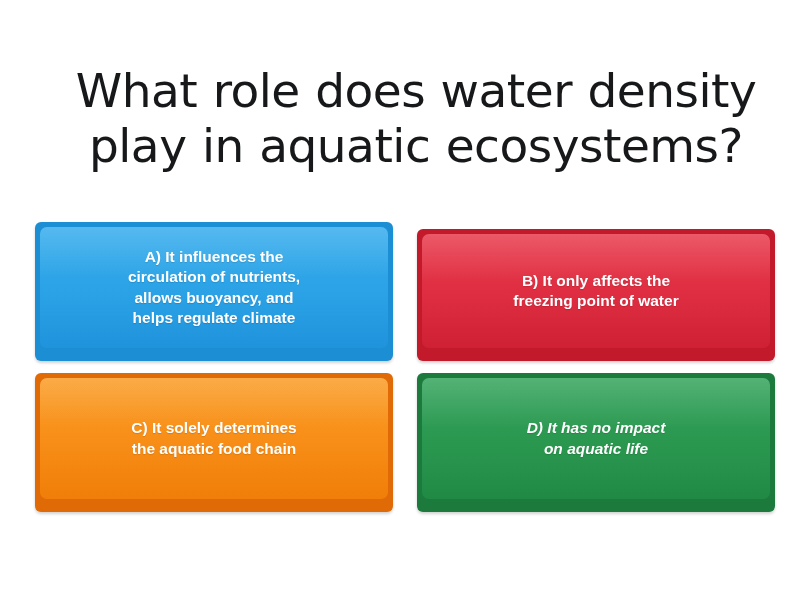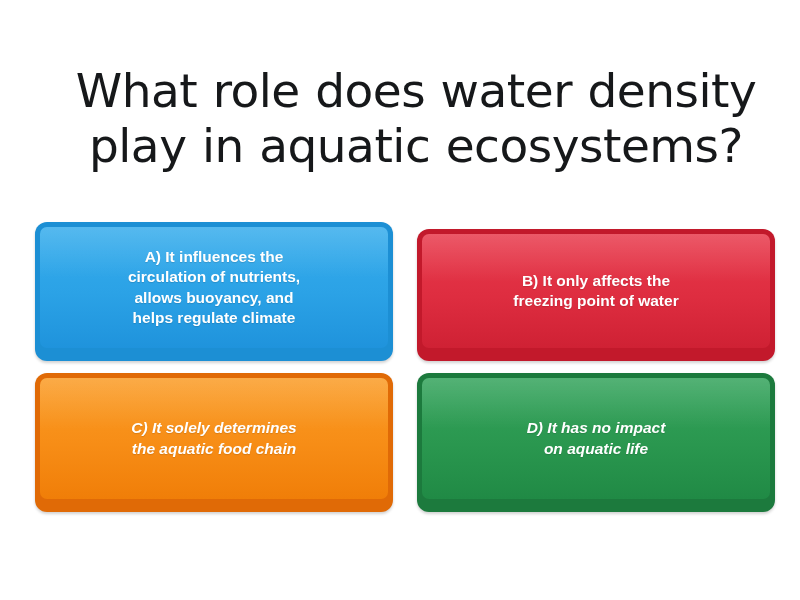--- a/index.html
+++ b/index.html
@@ -54,21 +54,21 @@
     display: grid;
     grid-template-columns: 358px 358px;
     grid-template-rows: 139px 139px;
     column-gap: 24px;
     row-gap: 12px;
   }
 
   
   .answer {
     position: relative;
-    border-radius: 12px;
+    border-radius: 6px;
     box-sizing: border-box;
     cursor: pointer;
     overflow: hidden;
     box-shadow: 0 2px 3px rgba(0,0,0,0.18);
     padding-left: 12px;
   }
 
   
   .answer .face {
     position: absolute;
@@ -114,21 +114,21 @@
   .answer.a  { background: #1C8FD4; }
   .answer.a .face {
     background: linear-gradient(to bottom, #35ACEC 0%, #2BA2E6 55%, #1F93DC 100%);
   }
 
   .answer.b  { background: #C2192B; margin-top: 7px; }
   .answer.b .face {
     background: linear-gradient(to bottom, #E8394B 0%, #DE2D40 55%, #CF2134 100%);
   }
 
-  .answer.c  { background: #E06A06; font-style: italic; }
+  .answer.c  { background: #E06A06; }
   .answer.c .face {
     background: linear-gradient(to bottom, #FA9B24 0%, #F78D16 55%, #F07E08 100%);
   }
 
   .answer.d  { background: #1C7A3D; font-style: italic; }
   .answer.d .face {
     background: linear-gradient(to bottom, #33A35B 0%, #2A974F 55%, #208A45 100%);
   }
 </style>
 </head>

